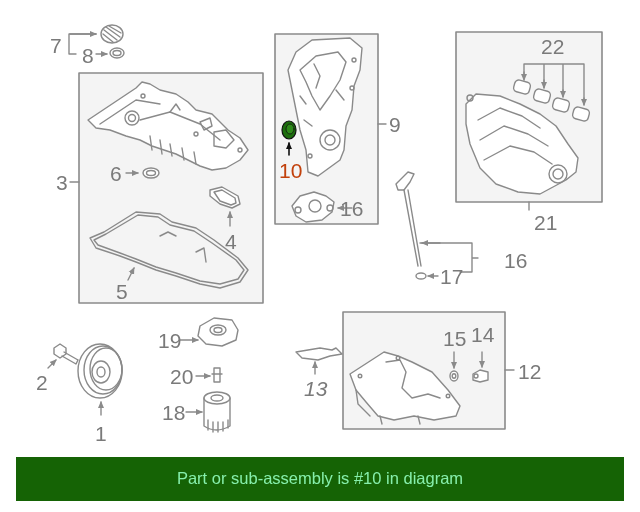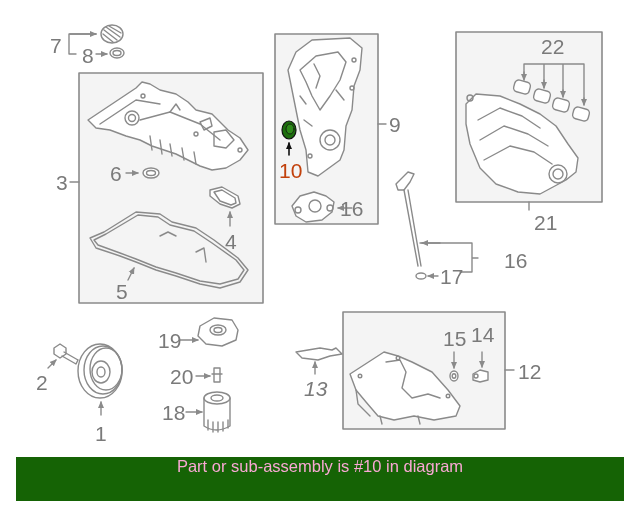--- a/index.html
+++ b/index.html
@@ -2,22 +2,22 @@
 <html><head>
 <meta charset="utf-8">
 <style>
   html, body { margin:0; padding:0; background:#ffffff; }
   body { width:640px; height:512px; position:relative; overflow:hidden;
          font-family:"Liberation Sans", sans-serif; }
   .diagram { position:absolute; left:0; top:0; width:640px; height:512px; }
   .callout { position:absolute; font-size:21px; color:#7a7a7a; line-height:1; }
   .callout.hl { color:#c2410c; }
   .banner { position:absolute; left:16px; top:457px; width:608px; height:44px;
-            background:#156305; color:#f9a8d4; text-align:center; font-size:16.5px; line-height:19px;
-            padding-top:0; box-sizing:border-box; }
+            background:#156305; color:#86efac; text-align:center; font-size:16.5px; line-height:19px;
+            padding-top:12px; box-sizing:border-box; }
   .banner div { white-space:nowrap; }
 </style>
 </head>
 <body>
 
 <div class="diagram">
   <svg width="640" height="512" viewBox="0 0 640 512" xmlns="http://www.w3.org/2000/svg" fill="none" stroke="#8a8a8a" stroke-width="1.4" stroke-linejoin="round" stroke-linecap="round">
     <defs>
       <marker id="ah" markerWidth="8" markerHeight="8" refX="6" refY="4" orient="auto" markerUnits="userSpaceOnUse">
         <path d="M0,1 L7,4 L0,7 Z" fill="#8a8a8a" stroke="none"></path>

